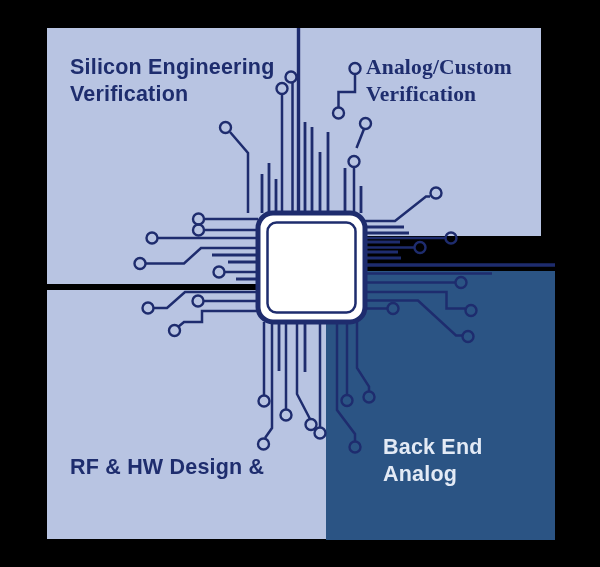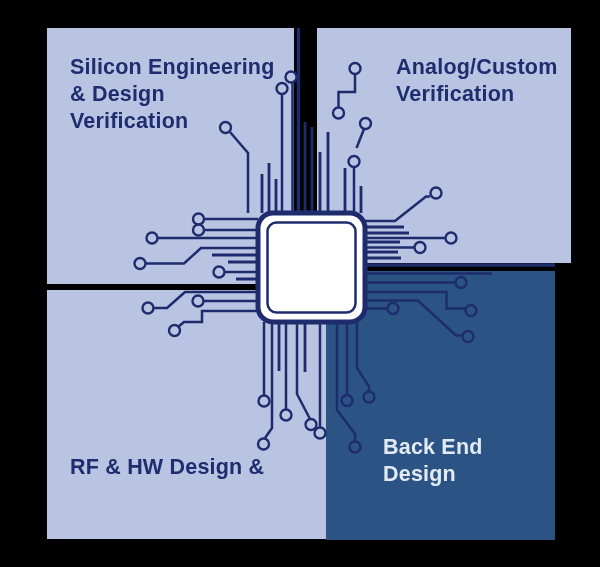--- a/index.html
+++ b/index.html
@@ -4,21 +4,21 @@
 <style>
   html,body{margin:0;padding:0;background:#000;}
   .canvas{
     position:relative;width:600px;height:567px;background:var(--page_bg,#000);
     overflow:hidden;font-family:"Liberation Sans",sans-serif;padding-left:27px;
   }
   .quadrant{position:absolute;}
   .q-light{background:var(--quadrant_light,#b8c4e2);}
   .q-dark{background:var(--quadrant_dark,#2b5484);}
   .q-tl{left:47px;top:28px;width:247px;height:256px;}
-  .q-tr{left:317px;top:28px;width:254px;height:235px;}
+  .q-tr{left:287px;top:28px;width:254px;height:208px;font-family:Liberation Serif, serif;}
   .q-bl{left:47px;top:290px;width:292px;height:249px;}
   .q-br{left:326px;top:271px;width:229px;height:269px;}
   .label{
     position:absolute;font-size:21.5px;line-height:27px;font-weight:600;
     letter-spacing:0.2px;color:var(--text_navy,#1e2d6e);white-space:nowrap;
   }
   .label span{display:block;}
   .lbl-tl{left:23px;top:26px;}
   .lbl-tr{left:79px;top:26px;}
   .lbl-bl{left:23px;top:164px;}
@@ -33,42 +33,41 @@
   .chip-inner{fill:none;stroke:var(--trace_navy,#1e2c6e);stroke-width:2.5;}
 </style>
 </head>
 <body>
 
 <div class="canvas">
 
   <div class="quadrant q-light q-tl">
     <div class="label lbl-tl">
       <span>Silicon Engineering</span>
-      <span>&amp; Design</span>
       <span>Verification</span>
     </div>
   </div>
 
   <div class="quadrant q-light q-tr">
     <div class="label lbl-tr">
       <span>Analog/Custom</span>
       <span>Verification</span>
     </div>
   </div>
 
   <div class="quadrant q-light q-bl">
     <div class="label lbl-bl">
       <span>RF &amp; HW Design &amp;</span>
     </div>
   </div>
 
   <div class="quadrant q-dark q-br">
     <div class="label lbl-br">
       <span>Back End</span>
-      <span>Design</span>
+      <span>Analog</span>
     </div>
   </div>
 
   <svg class="overlay" width="600" height="567" viewBox="0 0 600 567">
 
     <g>
 
       <path class="pin" d="
         M262,213 V174 M269,213 V163 M276,213 V179 M305,213 V122 M312,213 V127
         M320,213 V152 M328,213 V132 M345,213 V168 M361,213 V186

